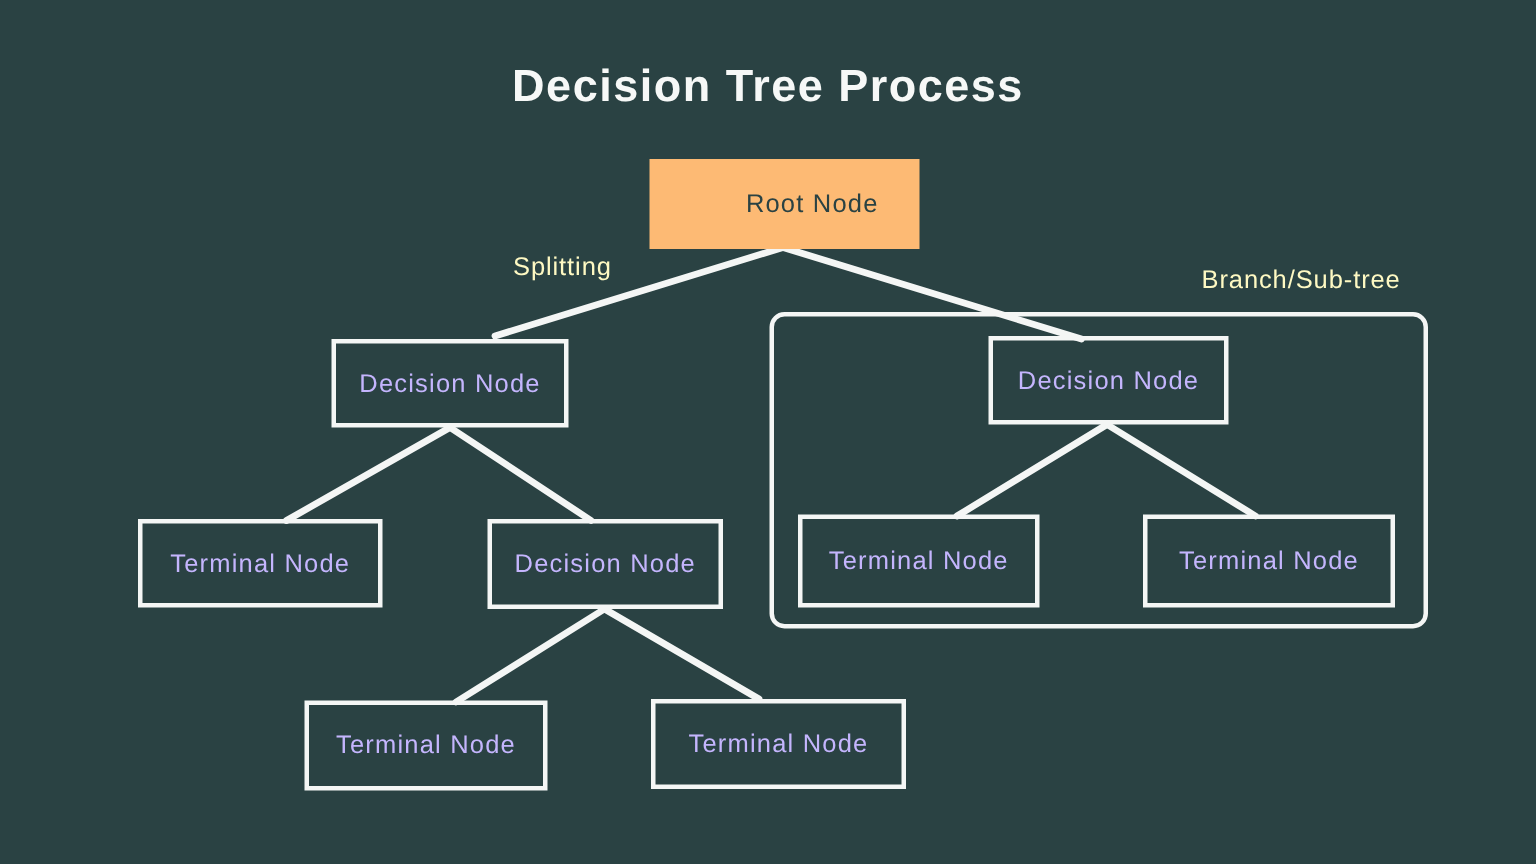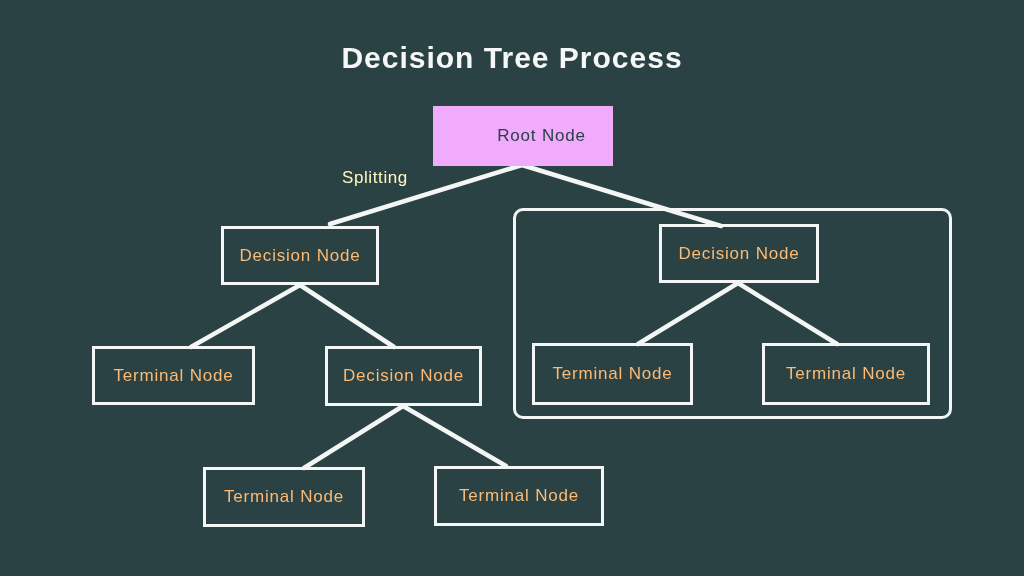--- a/index.html
+++ b/index.html
@@ -32,28 +32,28 @@
     stroke-width: 4.5;
     stroke-linecap: round;
   }
   .node {
     position: absolute;
     border: 3px solid #f4f6f5;
     box-sizing: border-box;
     display: flex;
     align-items: center;
     justify-content: center;
-    color: #fdba74;
+    color: #c4b5fd;
     font-size: 17px;
     font-weight: 500;
     letter-spacing: 0.8px;
     white-space: nowrap;
   }
   .node.root {
-    background: #f0abfc;
+    background: #fdba74;
     border: none;
     color: #2a4243;
     padding-left: 37px;
   }
   .subtree-box {
     position: absolute;
     left: 513px; top: 208px;
     width: 439px; height: 211px;
     border: 3px solid #f4f6f5;
     border-radius: 10px;
@@ -94,20 +94,21 @@
     <line x1="300" y1="285" x2="394" y2="347"></line>
     <line x1="403" y1="406" x2="304" y2="468"></line>
     <line x1="403" y1="406" x2="506" y2="466"></line>
     <line x1="738" y1="283" x2="638" y2="344"></line>
     <line x1="738" y1="283" x2="837" y2="344"></line>
   </svg>
 
   <div class="subtree-box"></div>
 
   <div class="annotation pos-splitting">Splitting</div>
+  <div class="annotation pos-branch">Branch/Sub-tree</div>
 
   <div class="node root pos-root">Root Node</div>
 
   <div class="node pos-decision-left">Decision Node</div>
 
   <div class="node pos-decision-right">Decision Node</div>
 
   <div class="node pos-terminal-left">Terminal Node</div>
 
   <div class="node pos-decision-mid">Decision Node</div>

